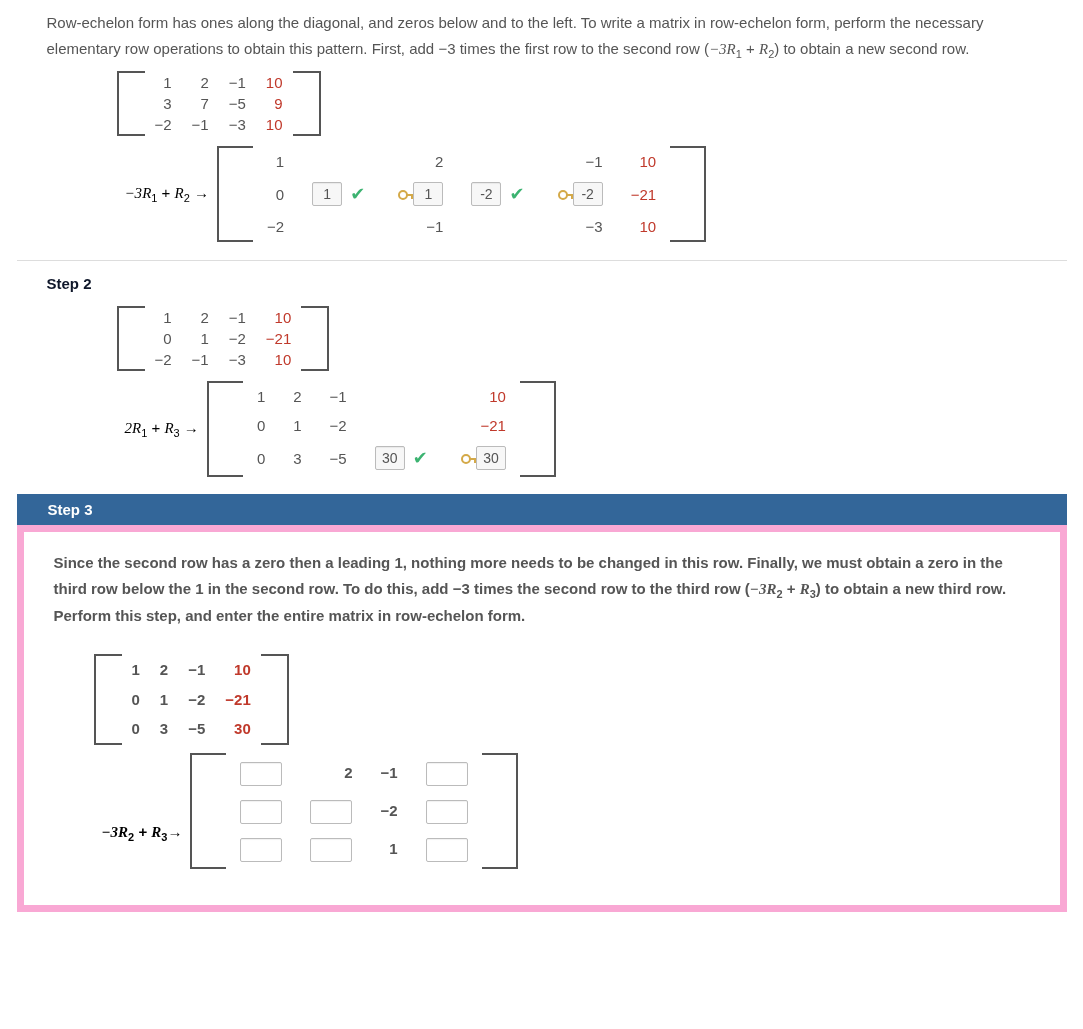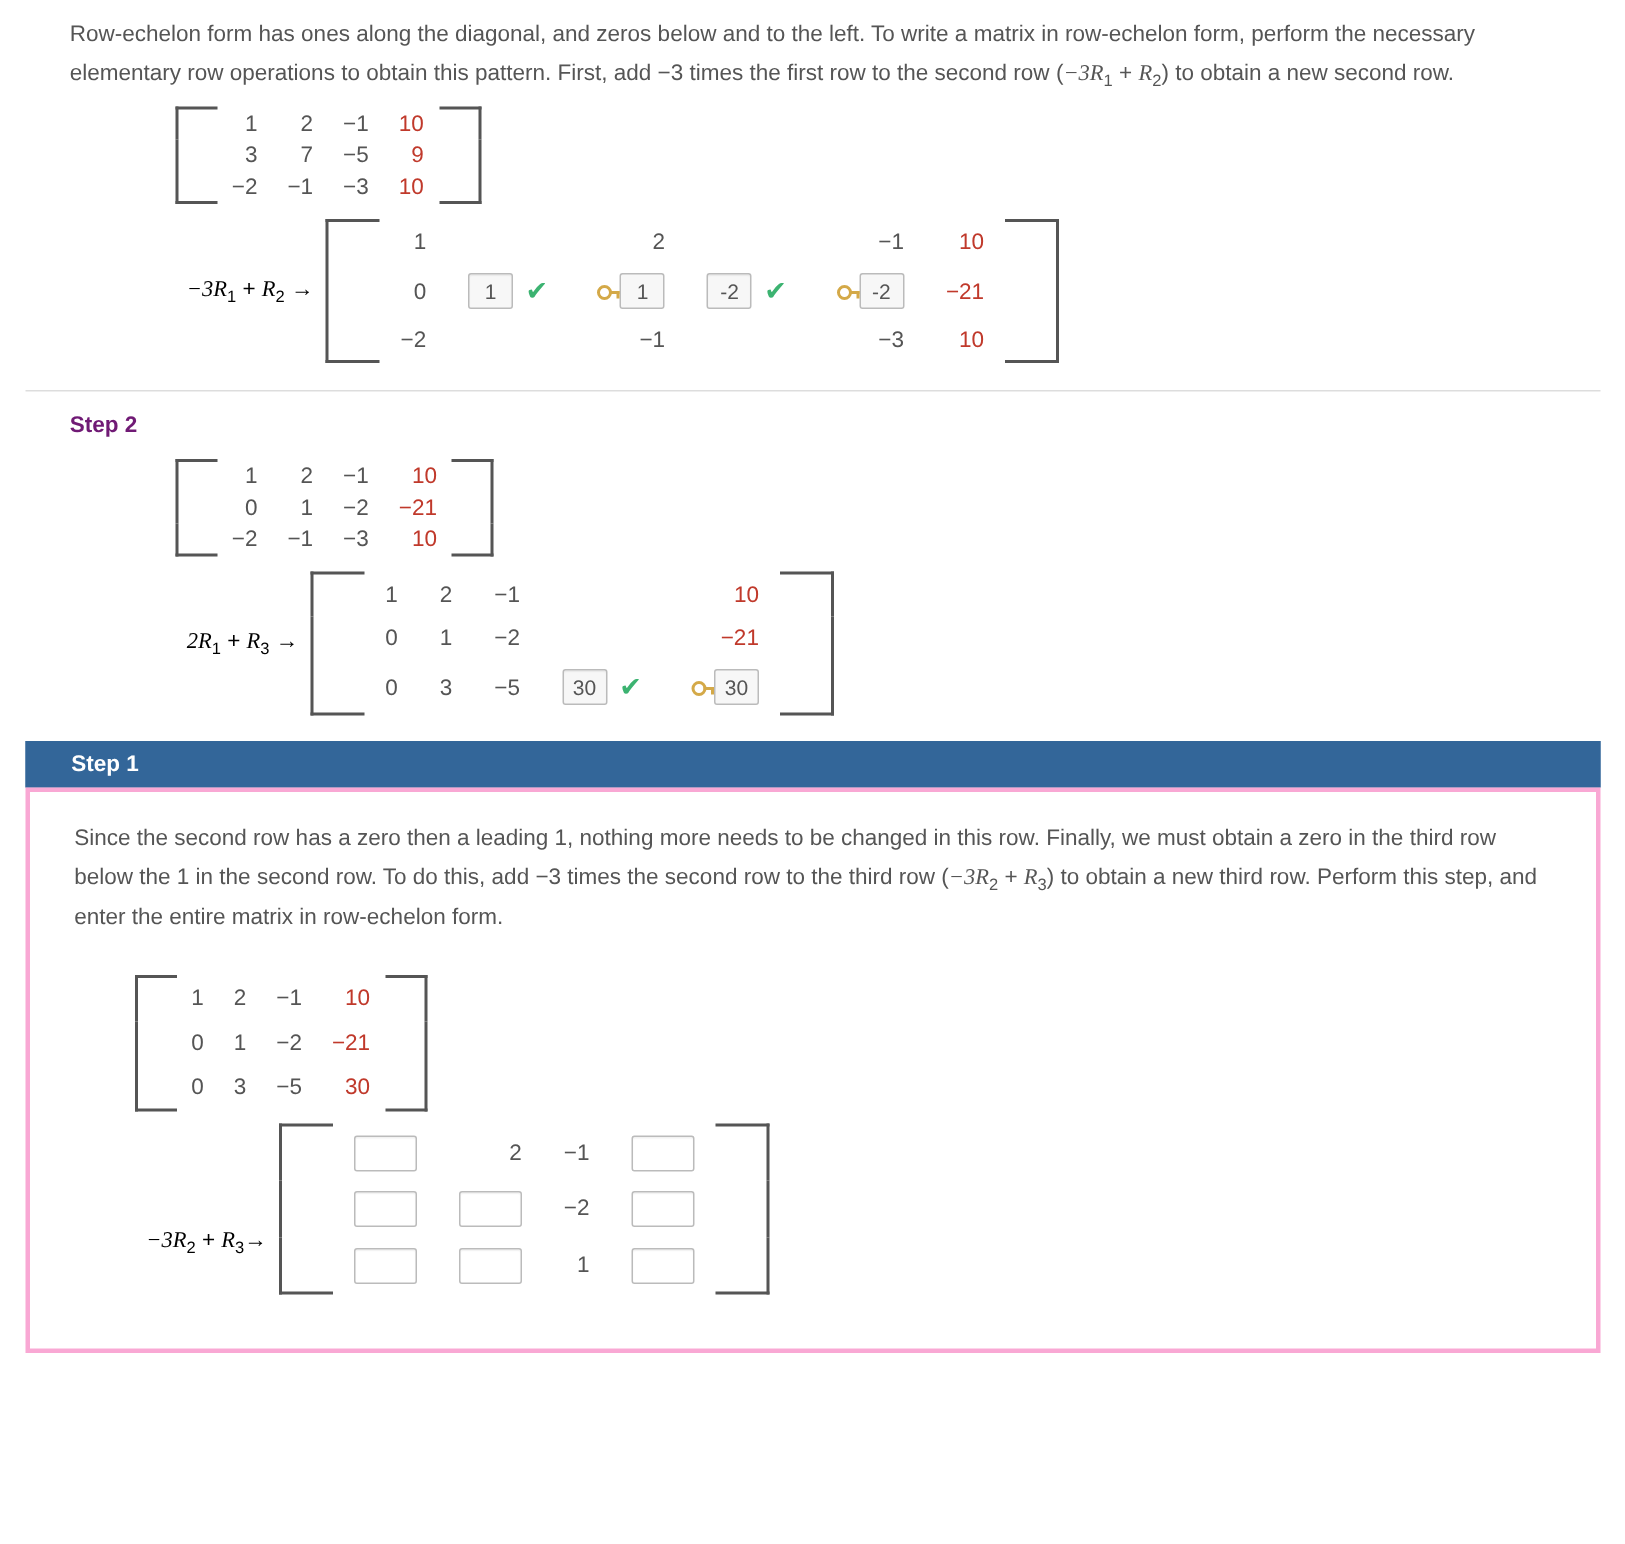--- a/index.html
+++ b/index.html
@@ -20,23 +20,23 @@
   .sub{font-size:11px;vertical-align:sub;font-style:normal;}
   .op{display:inline-block;vertical-align:middle;margin:0 8px;white-space:nowrap;color:#000000;}
   .input{display:inline-block;width:28px;height:22px;border:1px solid #bbb;border-radius:2px;text-align:center;line-height:22px;font-size:14px;background:#f7f7f7;color:#555;vertical-align:middle;box-shadow:inset 0 1px 1px rgba(0,0,0,.06);}
   .input.empty{background:#fff;}
   .check{color:#3cb371;font-size:18px;vertical-align:middle;margin:0 4px;}
   .key{display:inline-block;width:18px;height:22px;vertical-align:middle;position:relative;margin-right:-2px;}
   .key svg{width:18px;height:22px;}
   .keyblock{display:inline-block;vertical-align:middle;}
   .keyblock .box{display:inline-block;height:22px;min-width:22px;padding:0 3px;border:1px solid #bbb;border-radius:2px;background:#f7f7f7;line-height:22px;text-align:center;color:#555;font-size:14px;}
   .step-hr{border:0;border-top:1px solid #ddd;margin:18px 0 14px;}
-  .step-label{font-weight:bold;color:#701a75;margin:10px 0 14px 30px;}
+  .step-label{font-weight:bold;color:#0f172a;margin:10px 0 14px 30px;}
   .step3-head{background:#336699;color:#fff;padding:6px 30px;font-weight:bold;border:1px solid #336699;}
-  .step3-body{border:3px solid #f9a8d4;padding:18px 30px 36px;line-height:1.7;}
+  .step3-body{border:7px solid #f9a8d4;padding:18px 30px 36px;line-height:1.7;font-weight:bold;}
   .indent1{margin-left:70px;}
   .opblock{margin-top:10px;margin-left:70px;}
   .flex{display:flex;align-items:center;}
 </style>
 </head>
 <body>
 
 <div class="wrap">
   <div class="pad">
     <div class="intro">
@@ -190,21 +190,21 @@
                       </svg></span><span class="box">30</span></span>
           </td>
         </tr>
       </tbody>
           </table>
         </span>
     </div>
   </div>
 
   <br>
-  <div class="step3-head">Step 1</div>
+  <div class="step3-head">Step 3</div>
   <div class="step3-body">
     <div>
       <span>Since the second row has a zero then a leading 1, nothing more needs to be changed in this row. Finally, we must obtain a zero in the third row below the 1 in the second row. To do this, add </span><span>−3</span><span> times the second row to the third row </span><span class="nowrap">(<span class="ital">−3</span><span class="ital">R</span><span class="sub">2</span><span> + </span><span class="ital">R</span><span class="sub">3</span>)</span><span> to obtain a new third row. Perform this step, and enter the entire matrix in row-echelon form.</span>
     </div>
     <br>
     <div style="margin-left:40px;">
       <span class="bracket"><table>
             <tbody>
               <tr class="lrow">
                 <td class="bl" rowspan="3"></td>

